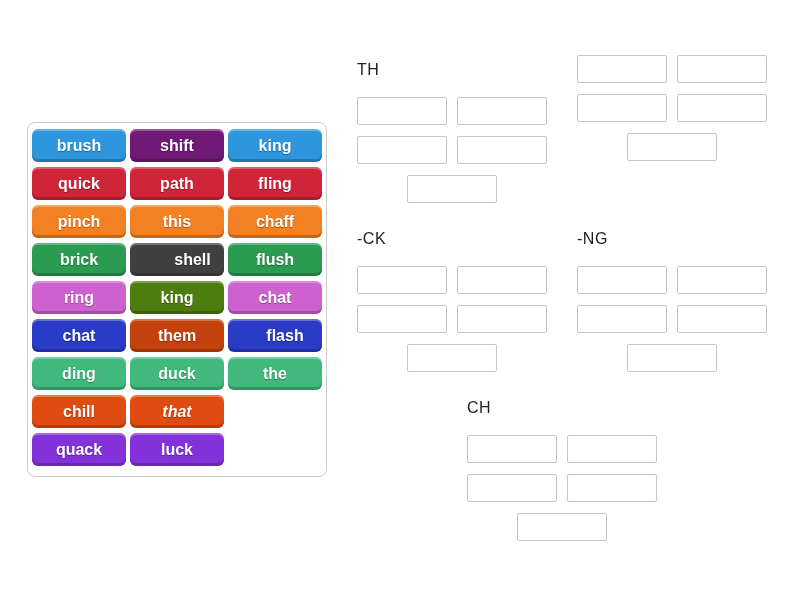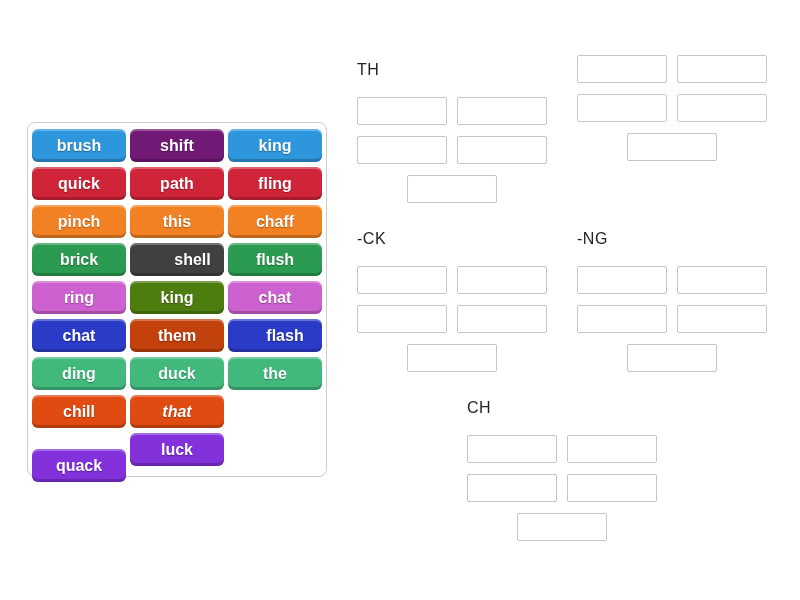--- a/index.html
+++ b/index.html
@@ -135,21 +135,21 @@
     <div class="tile" style="background: rgb(65, 185, 125);">duck</div>
     <div class="tile" style="background: rgb(65, 185, 125);">the</div>
   </div>
 
   <div class="bank-row">
     <div class="tile" style="background: rgb(224, 75, 18);">chill</div>
     <div class="tile" style="background: rgb(224, 75, 18); font-style: italic;">that</div>
   </div>
 
   <div class="bank-row">
-    <div class="tile" style="background: rgb(131, 49, 218); margin-top: 16px;">quack</div>
+    <div class="tile" style="background: rgb(131, 49, 218);">quack</div>
     <div class="tile" style="background: rgb(131, 49, 218);">luck</div>
   </div>
 
 </div>
 
 <div class="group" id="group-th">
   <div class="group-header">TH</div>
   <div class="slots">
     <div class="slot"></div>
     <div class="slot"></div>

